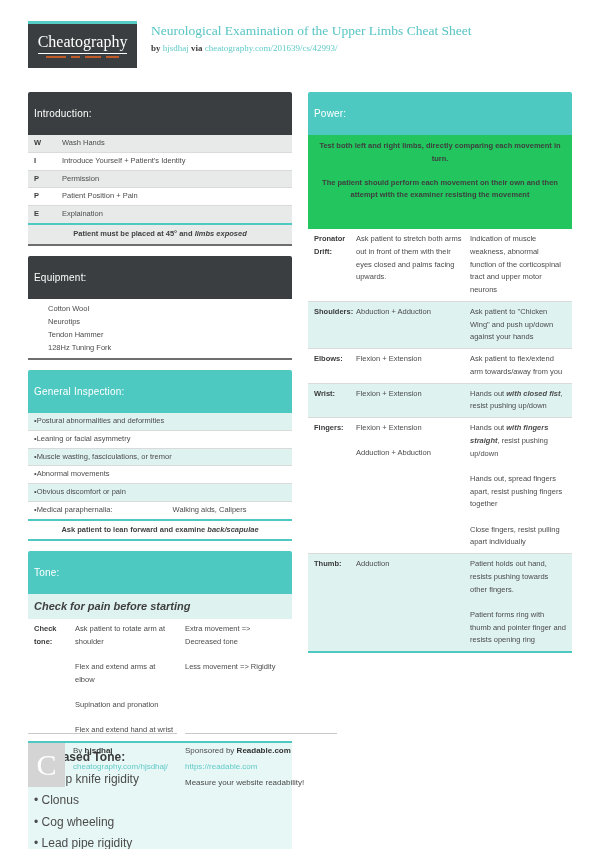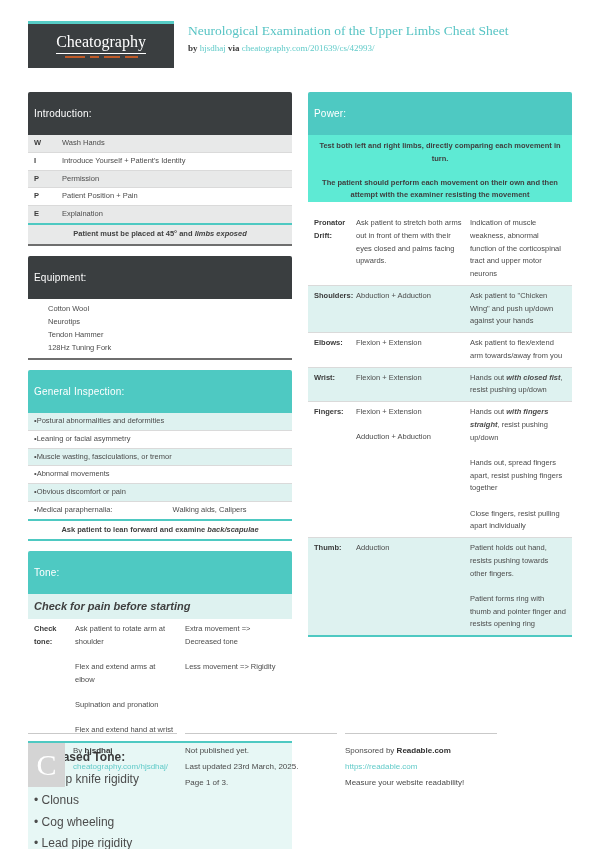--- a/index.html
+++ b/index.html
@@ -5,21 +5,21 @@
   * { margin:0; padding:0; box-sizing:border-box; }
   body { background:#fff; }
   .page {
     width:600px; height:849px; background:#ffffff; position:relative; overflow:hidden;
     font-family:"Liberation Sans", sans-serif; color:#4c4c4c;
   }
 
   
   .top { display:flex; align-items:flex-start; padding:21px 28px 0; }
   .logo {
-    width:146px; height:47px; background:#3a3e40; border-top:3px solid #56ccc6;
+    width:109px; height:47px; background:#3a3e40; border-top:3px solid #56ccc6;
     display:flex; flex-direction:column; align-items:center; justify-content:center;
   }
   .logo-text {
     font-family:"Liberation Serif", serif; font-size:16px; color:#fff; line-height:1;
     padding-bottom:3px; border-bottom:1px solid #fff;
   }
   .logo-dashes { display:flex; gap:5px; margin-top:2px; }
   .logo-dashes span { height:2px; background:#c05b28; display:block; }
   .d1{width:20px}.d2{width:9px}.d3{width:16px}.d4{width:13px}
   .title-wrap { margin-left:14px; padding-top:1px; }
@@ -80,22 +80,22 @@
   .p:last-child { margin-bottom:0; }
   .bi { font-weight:bold; font-style:italic; }
 
   .tone-foot {
     background:#e7f7f5; border-top:2px solid #4ec9c2; padding:4px 6px;
     font-size:12px; line-height:1.8;
   }
   .tone-foot .bold { font-weight:bold; color:#3a3a3a; }
 
   .power-note {
-    background:#5eead4; text-align:center; font-size:7.5px; font-weight:bold;
-    color:#3f3f3f; padding:5px 10px 0; line-height:1.7;
+    background:#22c55e; text-align:center; font-size:7.5px; font-weight:bold;
+    color:#3f3f3f; padding:5px 10px 16px; line-height:1.7;
   }
   .power-note .p { margin-bottom:11px; }
 
   
   .pfooter { position:absolute; top:733px; left:28px; display:flex; gap:8px; font-size:8px; color:#4a4a4a; }
   .fcol { border-top:1px solid #c9c9c9; padding-top:9px; }
   .f1 { width:149px; display:flex; }
   .f2 { width:152px; }
   .f3 { width:152px; }
   .clogo {
@@ -293,25 +293,20 @@
       <div class="fmeta">
         <div class="fline">
           <span>By</span>
           <span class="fbold">hjsdhaj</span>
         </div>
         <div class="fline">
           <span class="lnk">cheatography.com/hjsdhaj/</span>
         </div>
       </div>
     </div>
-    <div class="fcol f2">
-      <div class="fline">Not published yet.</div>
-      <div class="fline">Last updated 23rd March, 2025.</div>
-      <div class="fline">Page 1 of 3.</div>
-    </div>
     <div class="fcol f3">
       <div class="fline">
         <span>Sponsored by</span>
         <span class="fbold">Readable.com</span>
       </div>
       <div class="fline">
         <span class="lnk">https://readable.com</span>
       </div>
       <div class="fline">Measure your website readability!</div>
     </div>

